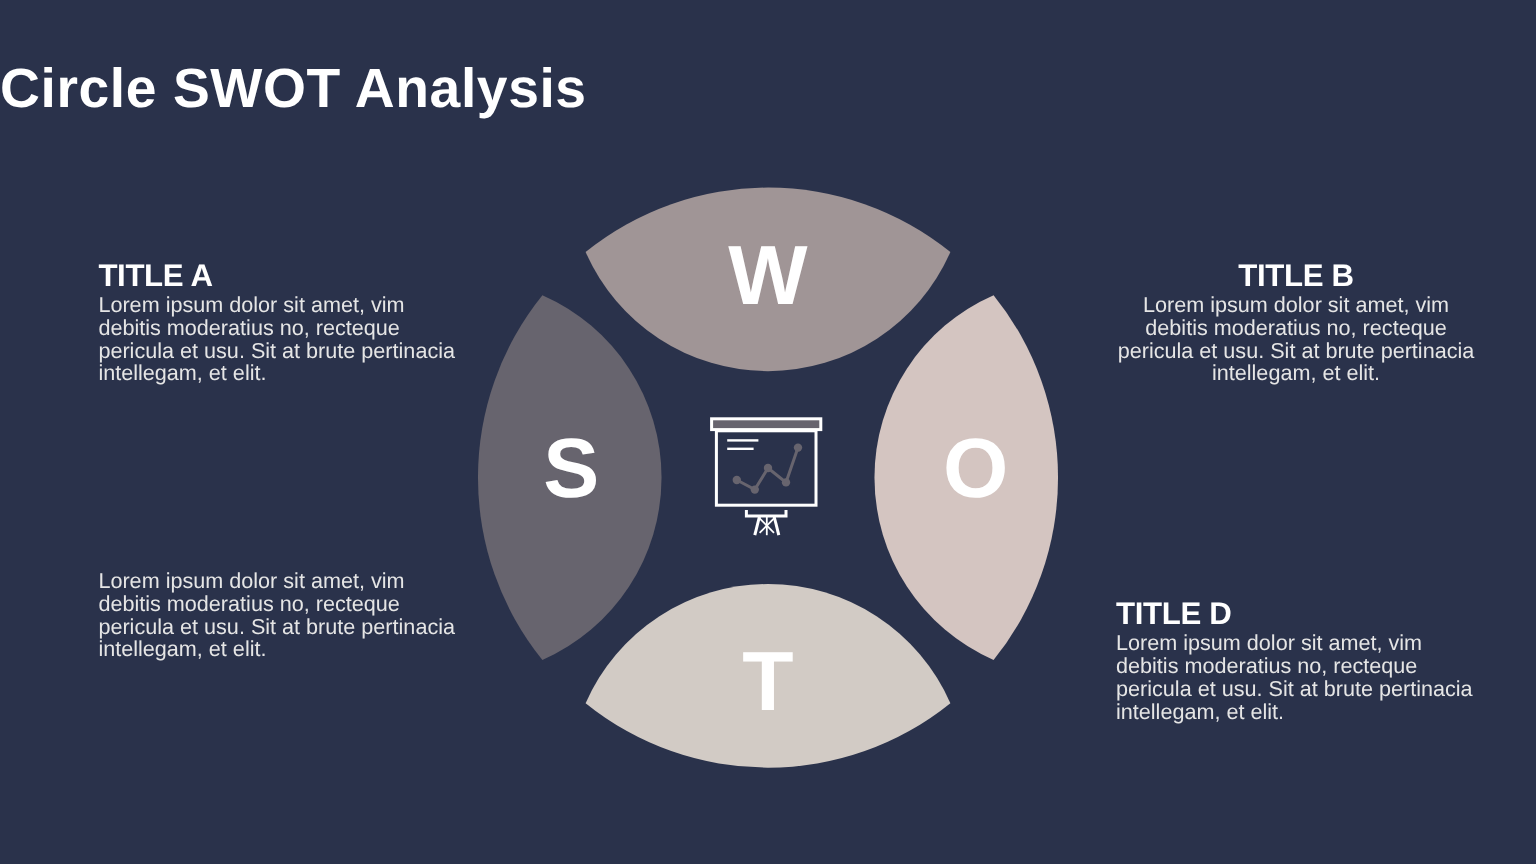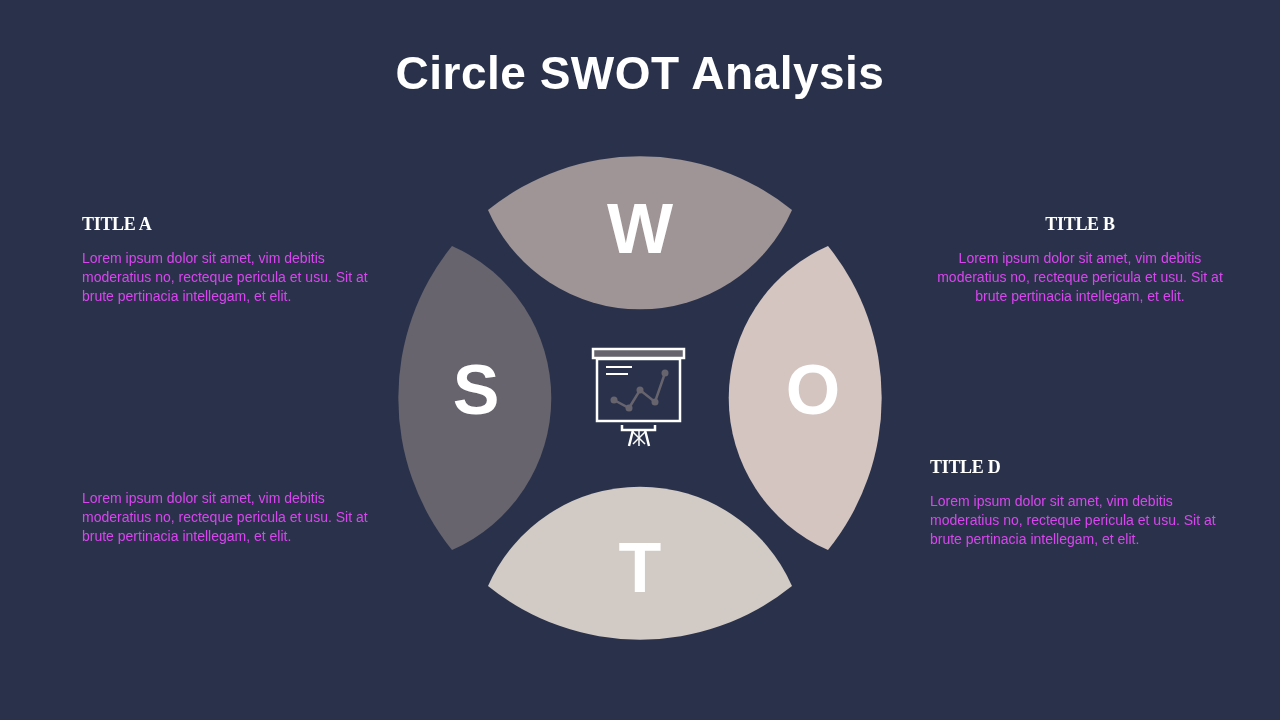--- a/index.html
+++ b/index.html
@@ -5,34 +5,34 @@
   html, body { margin: 0; padding: 0; }
   body {
     width: 1280px; height: 720px; overflow: hidden;
     background: #2a324b;
     font-family: "Liberation Sans", "DejaVu Sans", sans-serif;
     color: #ffffff;
     position: relative;
   }
   .title {
     position: absolute; left: 0; top: 46px; width: 1280px;
-    text-align: center; font-size: 46px; font-weight: bold;
+    font-size: 46px; font-weight: bold;
     letter-spacing: 0.5px;
   }
   .block { position: absolute; width: 300px; }
   .block h2 {
-    margin: 0; font-size: 18px; font-weight: bold; letter-spacing: -0.3px; font-family: Liberation Serif, serif;
+    margin: 0; font-size: 26px; font-weight: bold; letter-spacing: -0.3px;
   }
   .block p {
-    margin: 14px 0 0 0; font-size: 14px; line-height: 19px; color: #d946ef;
+    margin: 0 0 0 0; font-size: 18px; line-height: 19px; color: #e5e5e5;
   }
   #blk-a { left: 82px; top: 214px; }
   #blk-b { left: 930px; top: 214px; text-align: center; }
   #blk-c { left: 82px; top: 475px; }
-  #blk-d { left: 930px; top: 457px; }
+  #blk-d { left: 930px; top: 496px; }
   svg.diagram { position: absolute; left: 0; top: 0; }
   .letter { font-family: "Liberation Sans", sans-serif; font-weight: bold; font-size: 70px; fill: #ffffff; }
 </style>
 </head>
 <body>
 
 <div class="title">Circle SWOT Analysis</div>
 
 <div class="block" id="blk-a">
   <h2>TITLE A</h2>

